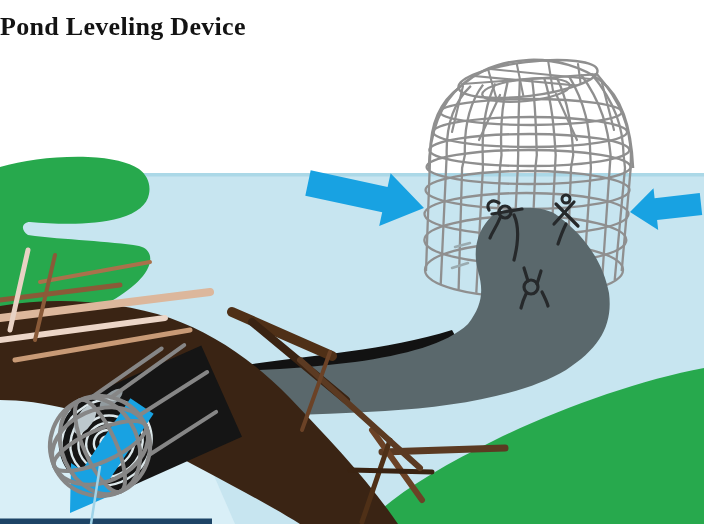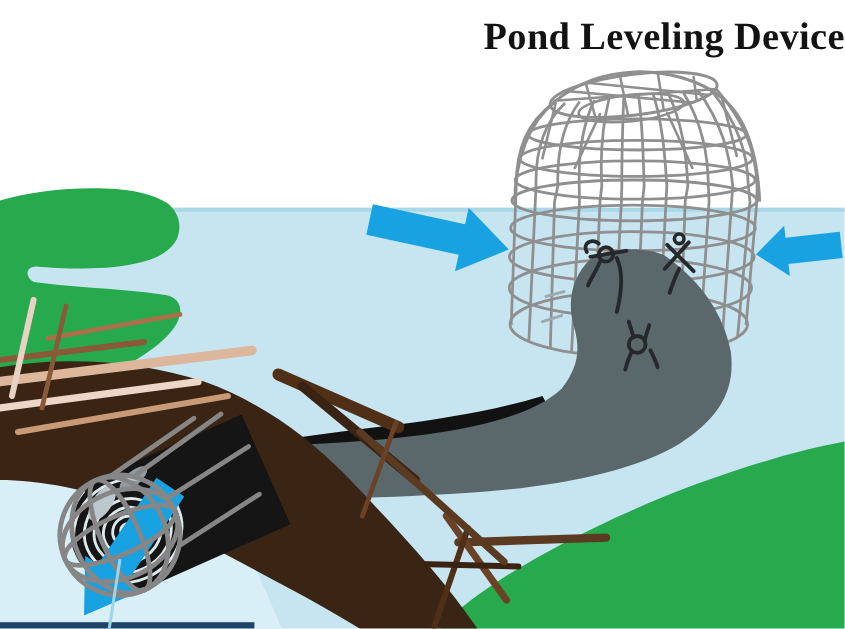--- a/index.html
+++ b/index.html
@@ -1,19 +1,19 @@
 <!DOCTYPE html>
 <html><head>
 <meta charset="utf-8">
 <style>
   html,body{margin:0;padding:0;background:#ffffff;}
   #stage{position:relative;width:704px;height:524px;overflow:hidden;background:#ffffff;
          font-family:"Liberation Serif","DejaVu Serif",serif;}
-  #title{position:absolute;top:12px;left:0;width:100%;text-align:right;
-         font-size:32px;font-weight:bold;letter-spacing:.3px;}
+  #title{position:absolute;top:12px;left:0;width:100%;text-align:left;
+         font-size:26px;font-weight:bold;letter-spacing:.3px;}
   svg{position:absolute;top:0;left:0;}
 </style>
 </head>
 <body>
 
 <div id="stage">
   <svg id="scene" width="704" height="524" viewBox="0 0 704 524">
       <g>
         <rect x="0" y="0" width="704" height="174" fill="#ffffff"></rect>
         <rect x="0" y="174" width="704" height="350" fill="#c7e5f0"></rect>

